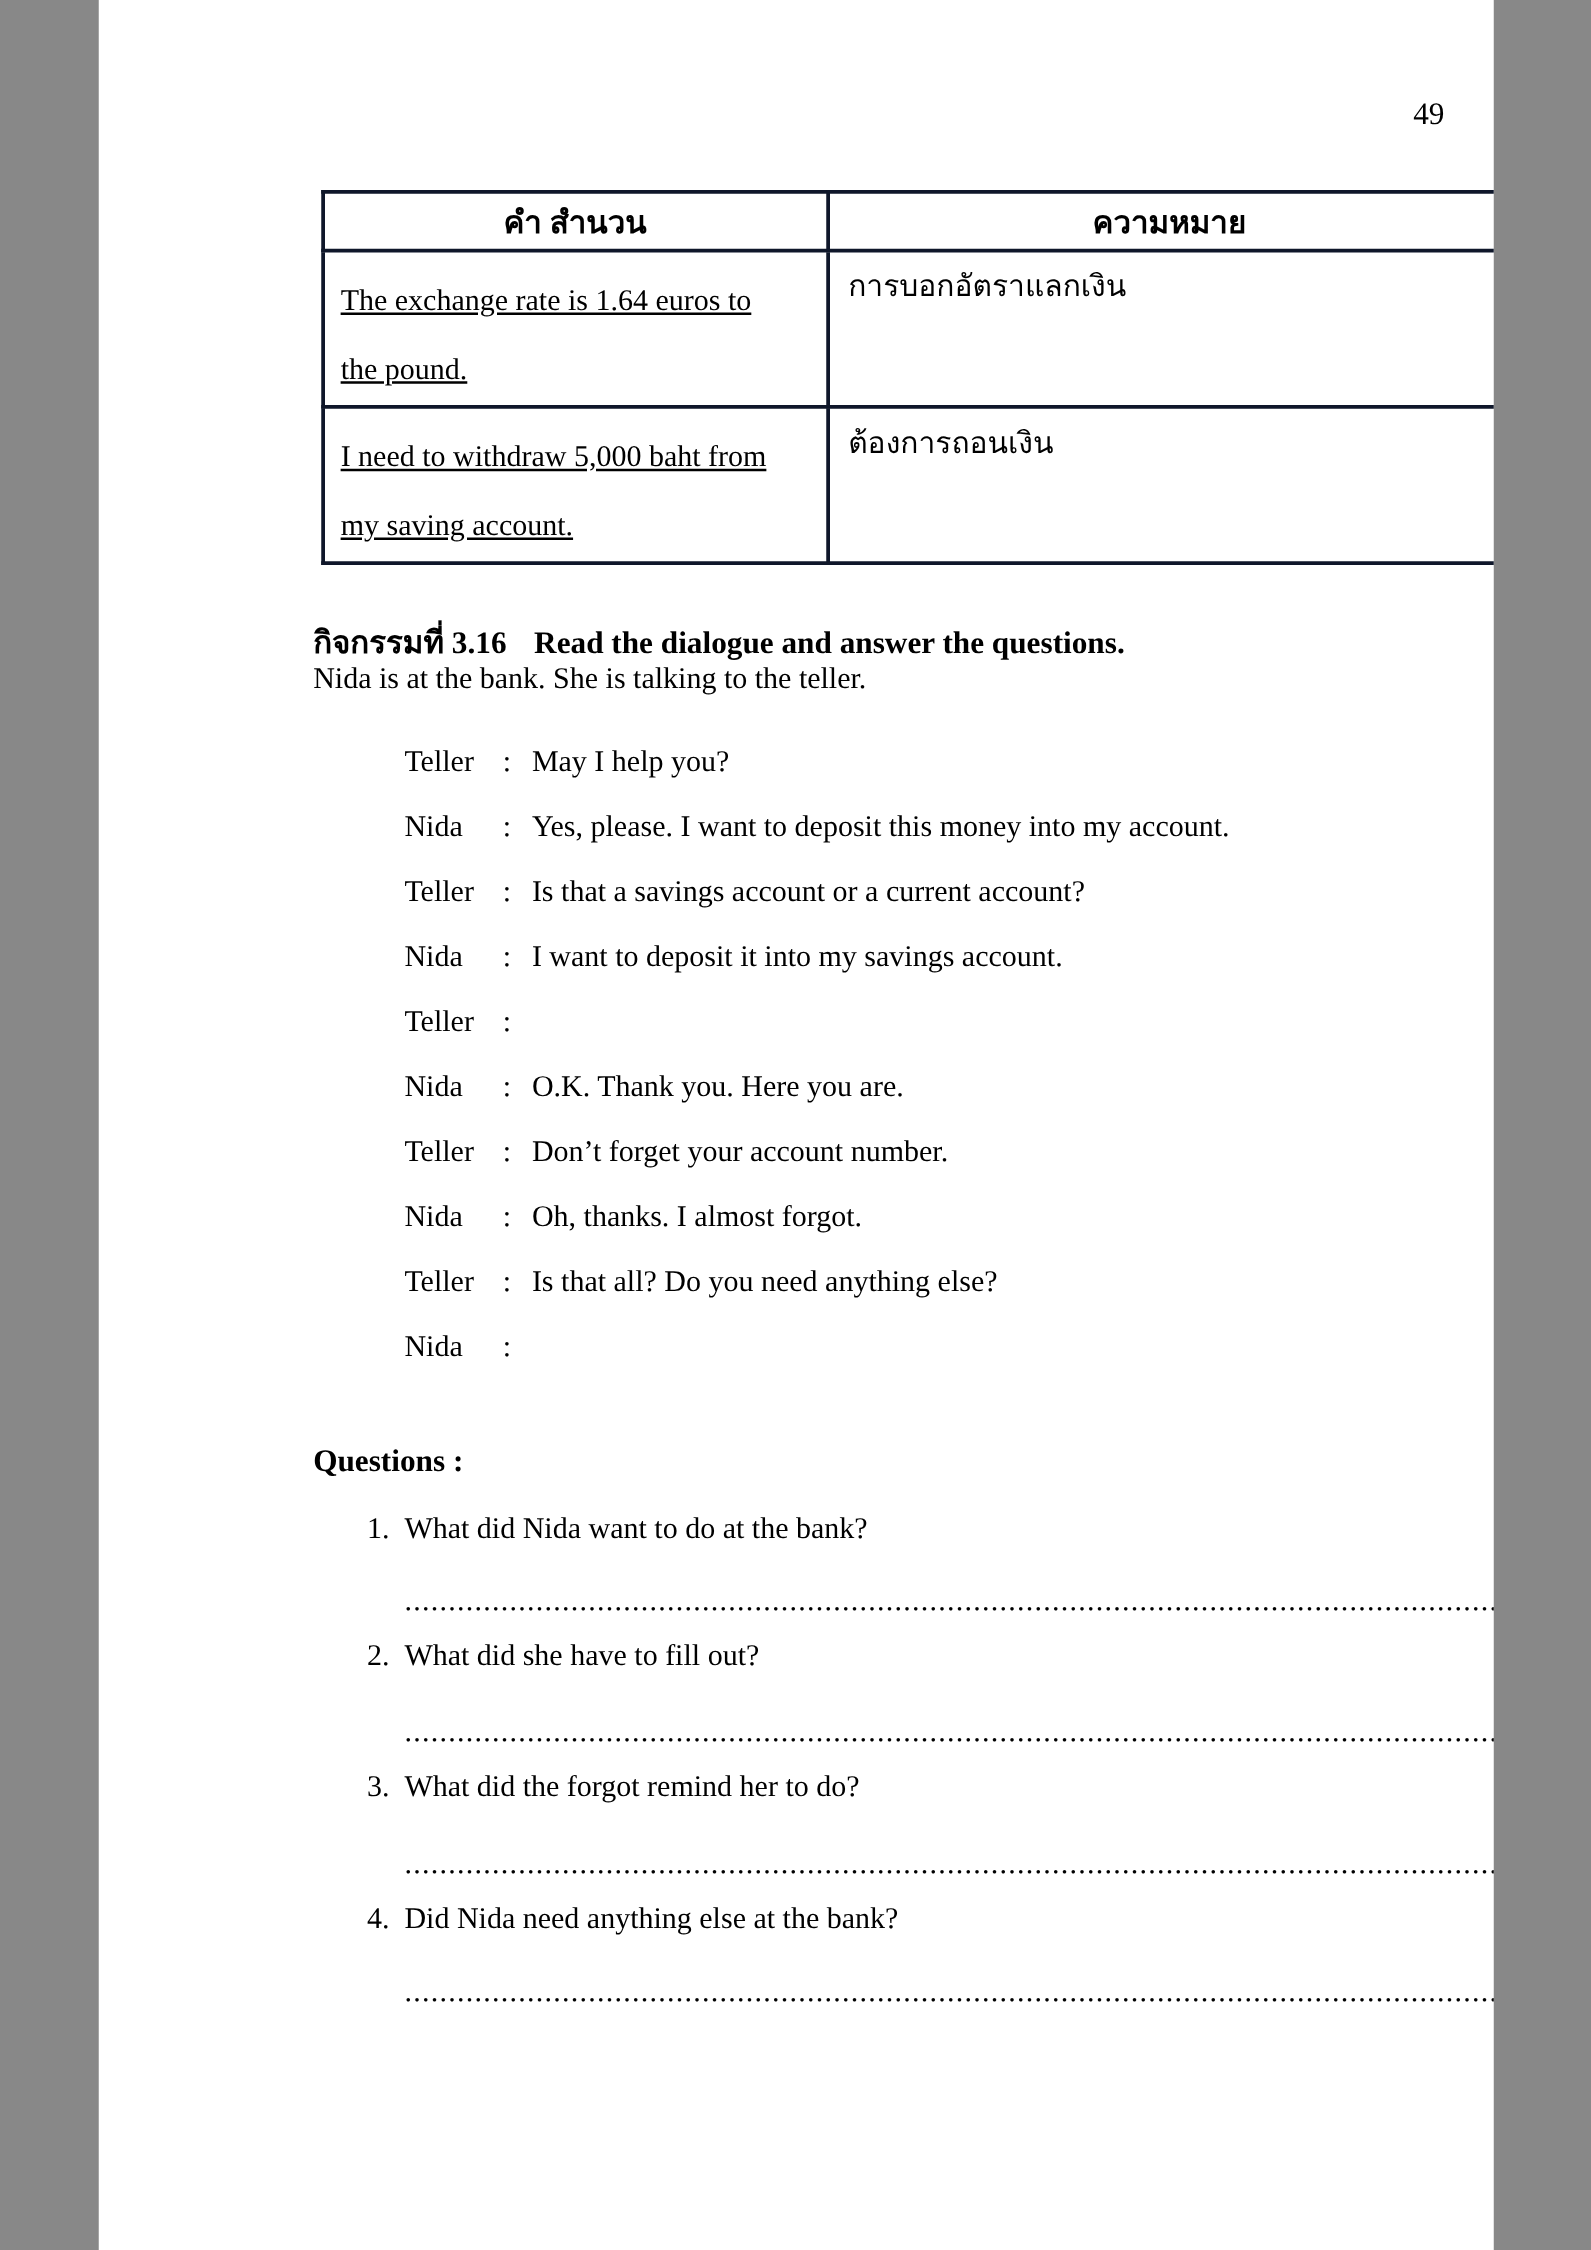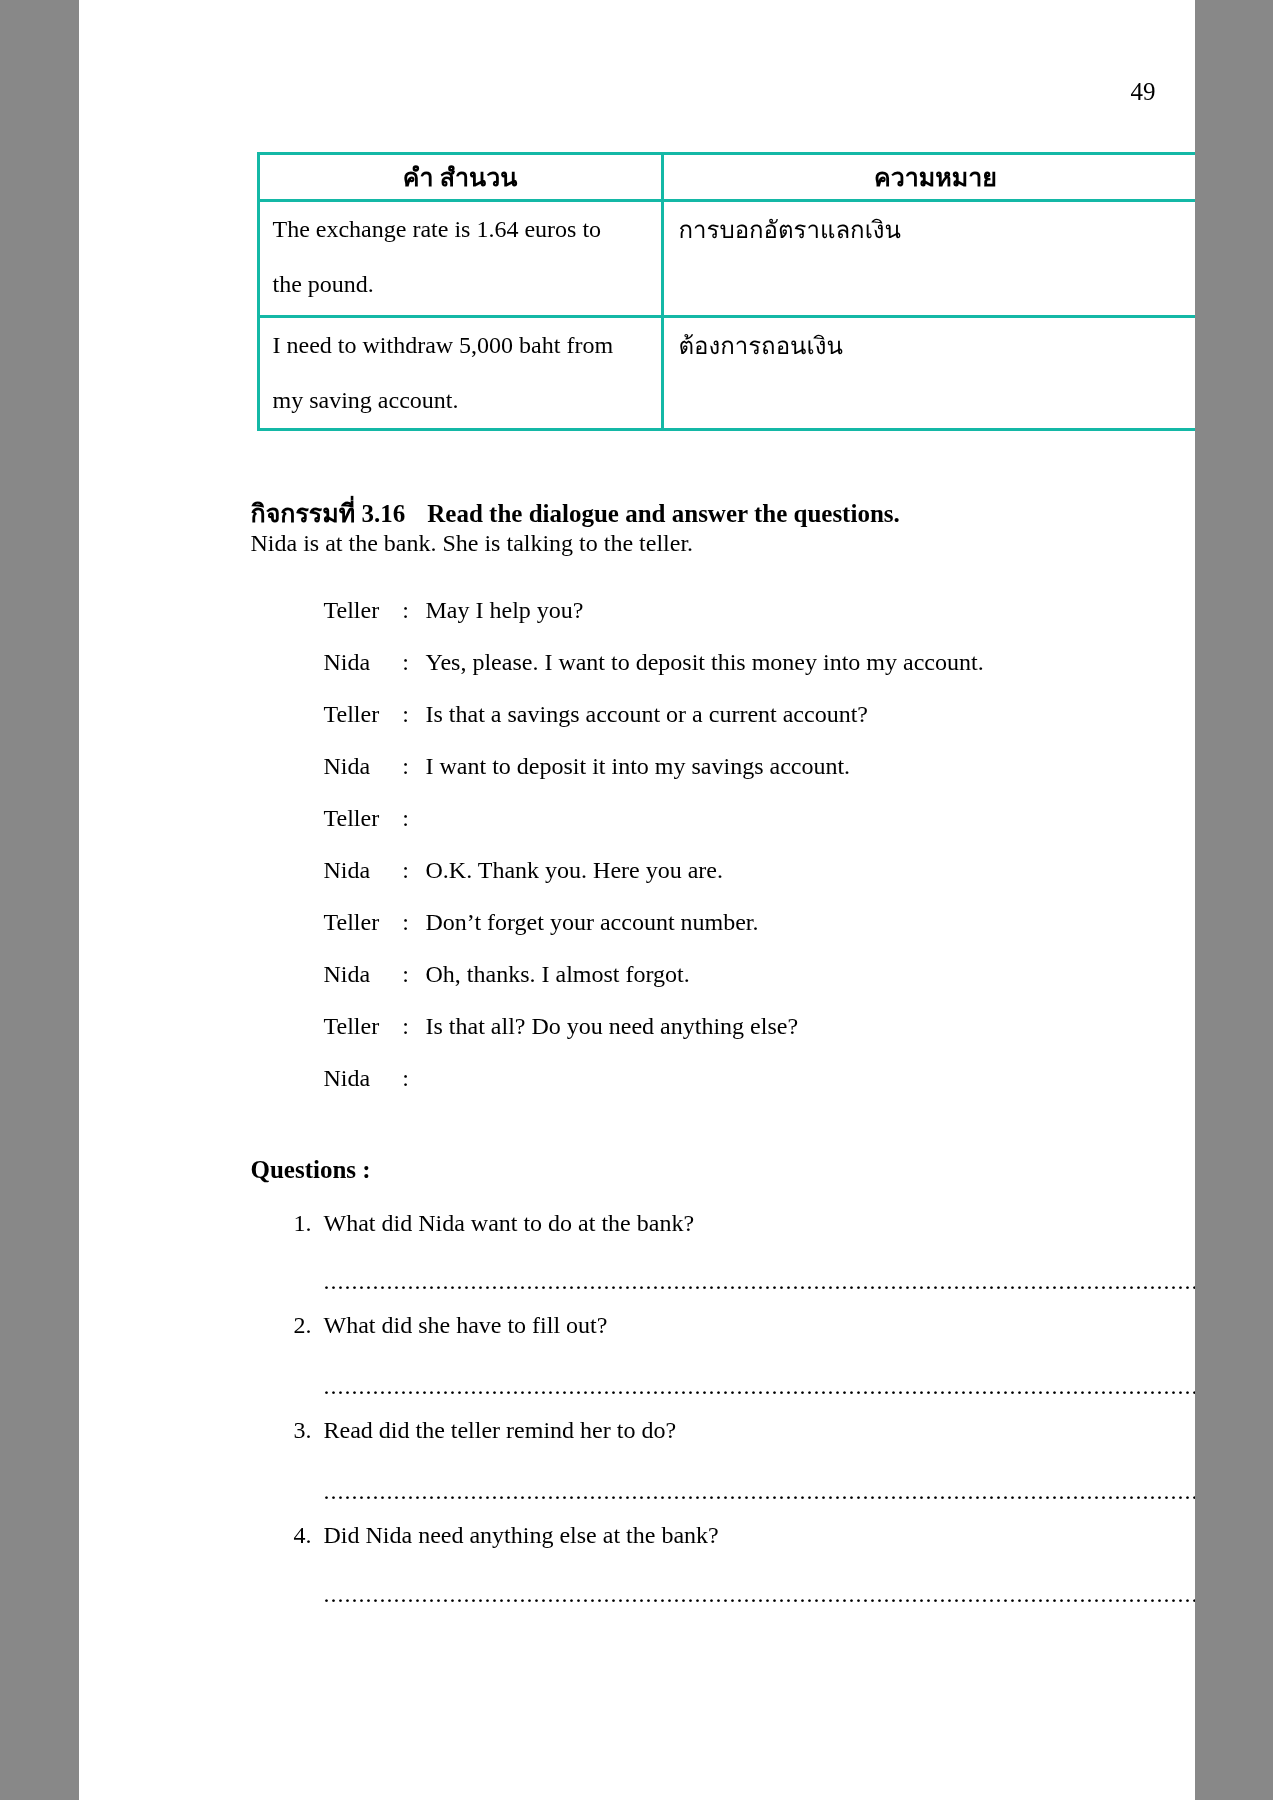--- a/index.html
+++ b/index.html
@@ -26,38 +26,39 @@
   
   .vocab-table {
     position: absolute;
     top: 152px;
     left: 178px;
     width: 954px;
     border-collapse: collapse;
     table-layout: fixed;
   }
   .vocab-table, .vocab-table th, .vocab-table td {
-    border: 3px solid #14b8a6;
+    border: 3px solid #0f172a;
   }
   .vocab-table th {
     height: 44px;
     font-size: 25px;
     font-weight: bold;
     text-align: center;
     vertical-align: middle;
     padding: 0;
   }
   .col-phrase { width: 404px; }
   .vocab-table td {
     vertical-align: top;
     font-size: 24px;
   }
   td.cell-phrase {
-    padding: 0 10px 0 13px;
+    padding: 12px 10px 0 13px;
     line-height: 55px;
+    text-decoration: underline;
   }
   td.cell-meaning {
     padding: 8px 10px 0 15px;
     line-height: 40px;
   }
   tr.vocab-row-1 td { height: 105px; }
   tr.vocab-row-2 td { height: 102px; }
   
   .activity-heading {
     position: absolute;
@@ -230,21 +231,21 @@
     <span class="q-number">1.</span><span class="q-text">What did Nida want to do at the bank?</span>
   </div>
   <div class="answer-line a1">.......................................................................................................................................................................................</div>
 
   <div class="question-row q2">
     <span class="q-number">2.</span><span class="q-text">What did she have to fill out?</span>
   </div>
   <div class="answer-line a2">.......................................................................................................................................................................................</div>
 
   <div class="question-row q3">
-    <span class="q-number">3.</span><span class="q-text">Read did the teller remind her to do?</span>
+    <span class="q-number">3.</span><span class="q-text">What did the forgot remind her to do?</span>
   </div>
   <div class="answer-line a3">.......................................................................................................................................................................................</div>
 
   <div class="question-row q4">
     <span class="q-number">4.</span><span class="q-text">Did Nida need anything else at the bank?</span>
   </div>
   <div class="answer-line a4">.......................................................................................................................................................................................</div>
 
 </div>
 

